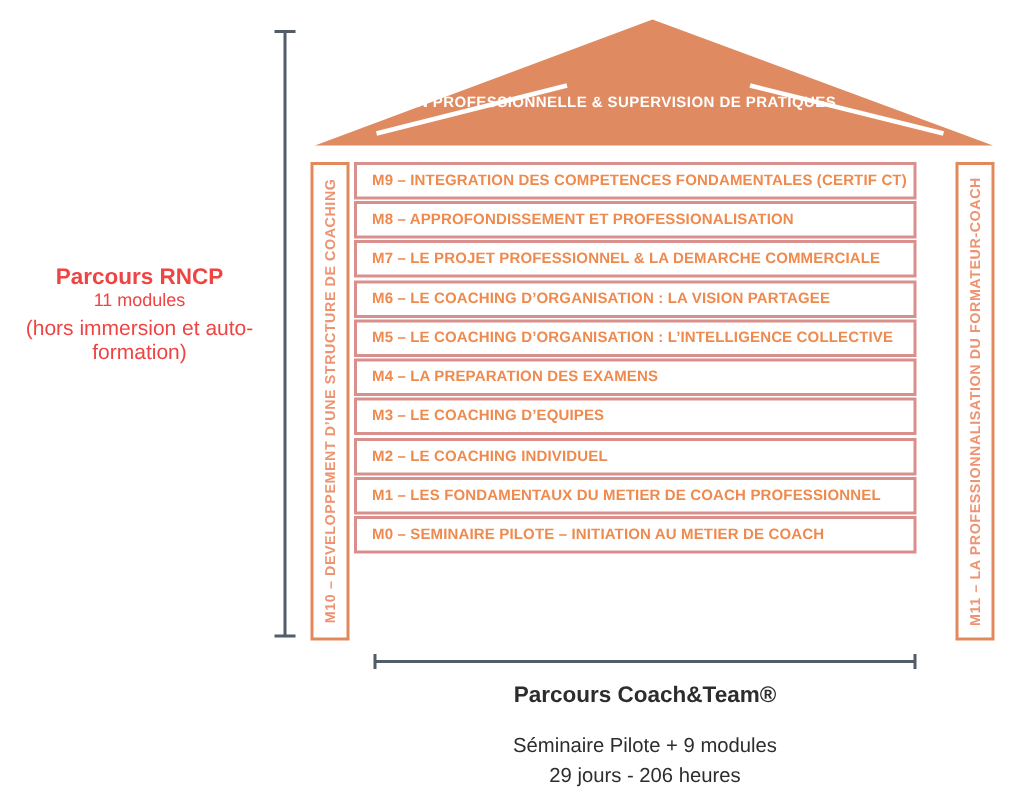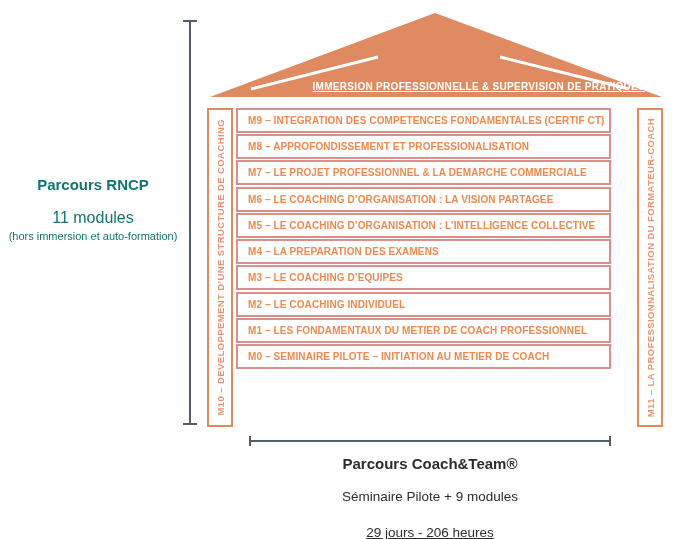--- a/index.html
+++ b/index.html
@@ -9,23 +9,23 @@
     font-family:"Liberation Sans", sans-serif; overflow:hidden;
   }
   
   .roof-svg { position:absolute; left:0; top:0; }
   .roof-top-label {
     position:absolute; left:275px; top:47px; width:320px;
     text-align:center; color:#ffffff; font-size:10px; font-weight:700;
     letter-spacing:.4px; white-space:nowrap;
   }
   .roof-band-label {
-    position:absolute; left:225px; top:81px; width:420px;
-    text-align:right; color:#ffffff; font-size:10px; font-weight:700;
-    letter-spacing:.3px; white-space:nowrap;text-decoration:underline;
+    position:absolute; left:225px; top:63px; width:420px;
+    text-align:left; color:#ffffff; font-size:10px; font-weight:700;
+    letter-spacing:.3px; white-space:nowrap;
   }
   
   .side-col {
     position:absolute; top:108px; width:26px; height:319px;
     border:2px solid #E2895C; background:#ffffff;
     display:flex; align-items:center; justify-content:center;
   }
   .side-col.left  { left:207px; }
   .side-col.right { left:637px; }
   .side-col span {
@@ -48,35 +48,35 @@
   .measure { position:absolute; background:#525D68; }
   .vline      { left:189px; top:21px;  width:2px;  height:403px; }
   .vcap-top   { left:183px; top:20px;  width:14px; height:2px; }
   .vcap-bot   { left:183px; top:423px; width:14px; height:2px; }
   .hline      { left:250px; top:440px; width:360px; height:2px; }
   .hcap-left  { left:249px; top:436px; width:2px;  height:10px; }
   .hcap-right { left:609px; top:436px; width:2px;  height:10px; }
   
   .left-panel {
     position:absolute; left:2px; top:170px; width:182px;
-    text-align:center; color:#0f766e;
+    text-align:center; color:#ef4444;
   }
   .left-panel .title { font-size:15px; font-weight:700; margin-top:6px; }
-  .left-panel .modules-count { font-size:16px; margin-top:16px; }
+  .left-panel .modules-count { font-size:12px; }
   .left-panel .accomp { font-size:14px; line-height:18px; margin-top:13px; }
   .left-panel .days { font-size:14px; margin-top:12px; }
-  .left-panel .note { font-size:11px; margin-top:3px; }
+  .left-panel .note { font-size:14px; margin-top:3px; }
   
   .bottom-panel {
     position:absolute; left:245px; top:452px; width:370px;
     text-align:center; color:#2D2D2D;
   }
   .bottom-panel .title { font-size:15px; font-weight:700; margin-top:3px; }
   .bottom-panel .line1 { font-size:13.5px; margin-top:17px; }
-  .bottom-panel .line2 { font-size:13.5px; margin-top:21px;text-decoration:underline; }
+  .bottom-panel .line2 { font-size:13.5px; margin-top:5px; }
 </style>
 </head>
 <body>
 
 <div class="stage">
 
   <svg class="roof-svg" width="680" height="105" viewBox="0 0 680 105">
     <polygon points="435,13 210,97 662,97" fill="#E08A61"></polygon>
     <line x1="251" y1="89" x2="378" y2="57" stroke="#ffffff" stroke-width="3"></line>
     <line x1="500" y1="57" x2="629" y2="89" stroke="#ffffff" stroke-width="3"></line>

